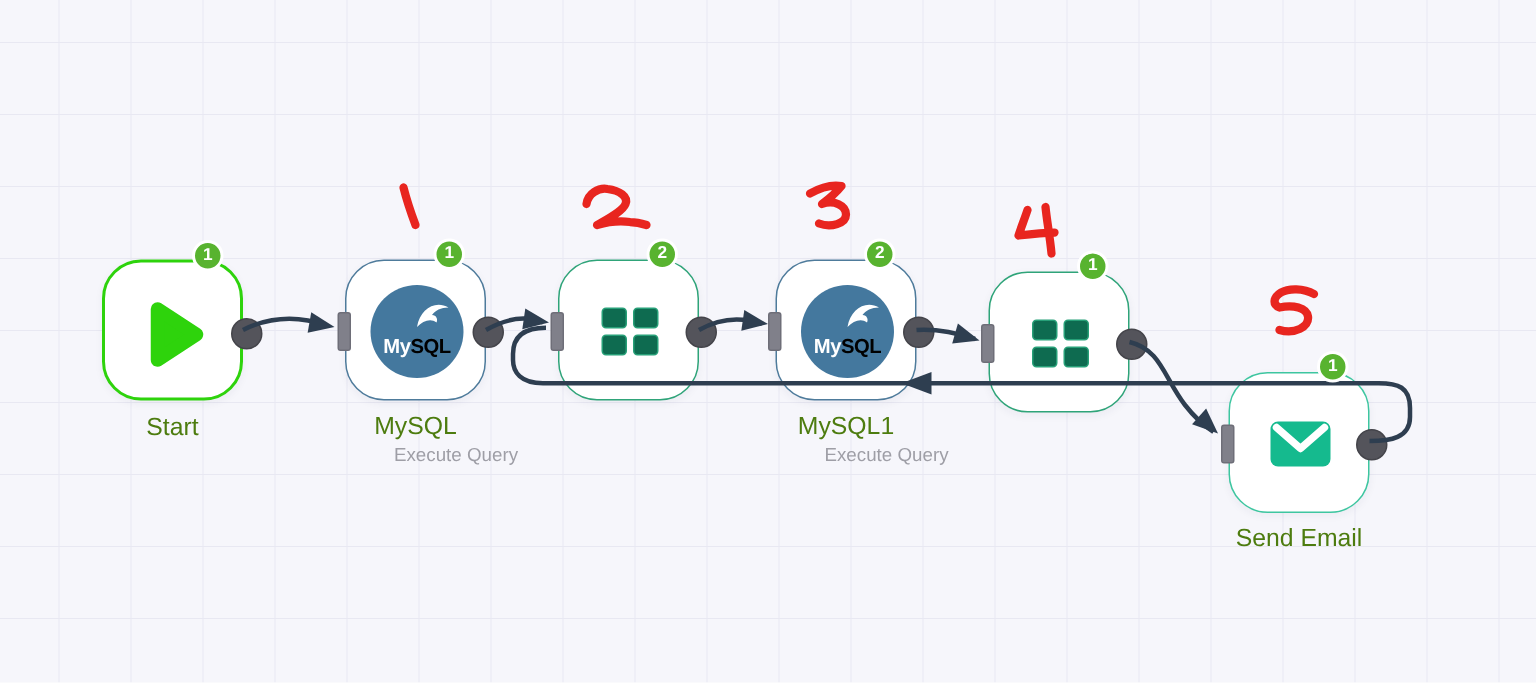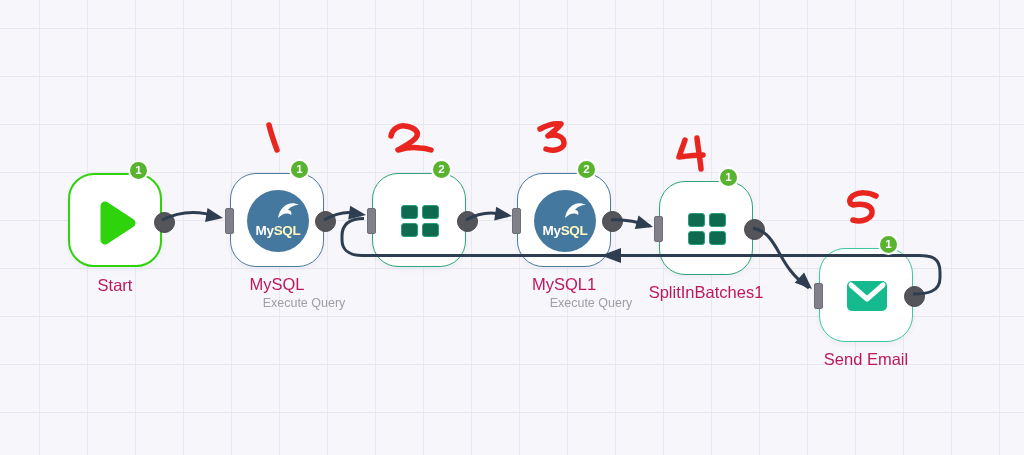--- a/index.html
+++ b/index.html
@@ -31,36 +31,36 @@
   .out-dot{
     position:absolute;left:84px;top:36.5px;width:21px;height:21px;border-radius:50%;
     background:#54545b;border:1px solid #44444a;box-sizing:border-box;z-index:4;
   }
   .in-rect{
     position:absolute;left:-6px;top:34px;width:9px;height:26px;border-radius:2px;
     background:#80808a;border:1px solid #6e6e78;box-sizing:border-box;z-index:4;
   }
   .node-label{
     position:absolute;top:101px;left:50%;transform:translateX(-50%);
-    white-space:nowrap;font-size:16.5px;font-weight:500;color:#be185d;
+    white-space:nowrap;font-size:16.5px;font-weight:500;color:#4d7c0f;
   }
   .node-sublabel{
     position:absolute;top:122px;left:50%;transform:translateX(-50%);
     white-space:nowrap;font-size:12.5px;color:#9e9ea6;font-weight:400;margin-left:27px;
   }
   .play-icon{position:absolute;left:29px;top:25px;}
   .mysql-circle{
     position:absolute;left:16px;top:16px;width:62px;height:62px;border-radius:50%;
     background:#44789e;
   }
   .mysql-text{
     position:absolute;left:0;top:33px;width:62px;text-align:center;
     font-size:13.5px;font-weight:bold;letter-spacing:-0.3px;color:#fff;
   }
-  .mysql-text .sql{color:#fef9c3;}
+  .mysql-text .sql{color:#000000;}
   .dolphin{position:absolute;left:28px;top:8px;}
   .batch-icon{
     position:absolute;left:28px;top:31px;width:38px;height:32px;
     display:grid;grid-template-columns:17px 17px;grid-template-rows:14px 14px;gap:4px;
   }
   .batch-icon span{
     background:#0e6b50;border:1px solid #27a078;border-radius:3px;box-sizing:border-box;
   }
   .envelope{
     position:absolute;left:27px;top:32px;width:40px;height:30px;border-radius:5px;
@@ -131,21 +131,20 @@
   <div class="node batch" style="left:659px;top:181px;">
     <div class="badge">1</div>
     <div class="in-rect"></div>
     <div class="batch-icon">
       <span></span>
         <span></span>
         <span></span>
         <span></span>
     </div>
     <div class="out-dot"></div>
-    <div class="node-label">SplitInBatches1</div>
   </div>
 
   <div class="node email" style="left:819px;top:248px;">
     <div class="badge">1</div>
     <div class="in-rect"></div>
     <div class="envelope">
       <svg width="40" height="30">
           <polyline points="4,4 20,18 36,4" fill="none" stroke="#ffffff" stroke-width="5" stroke-linecap="round" stroke-linejoin="round"></polyline>
         </svg>
     </div>

